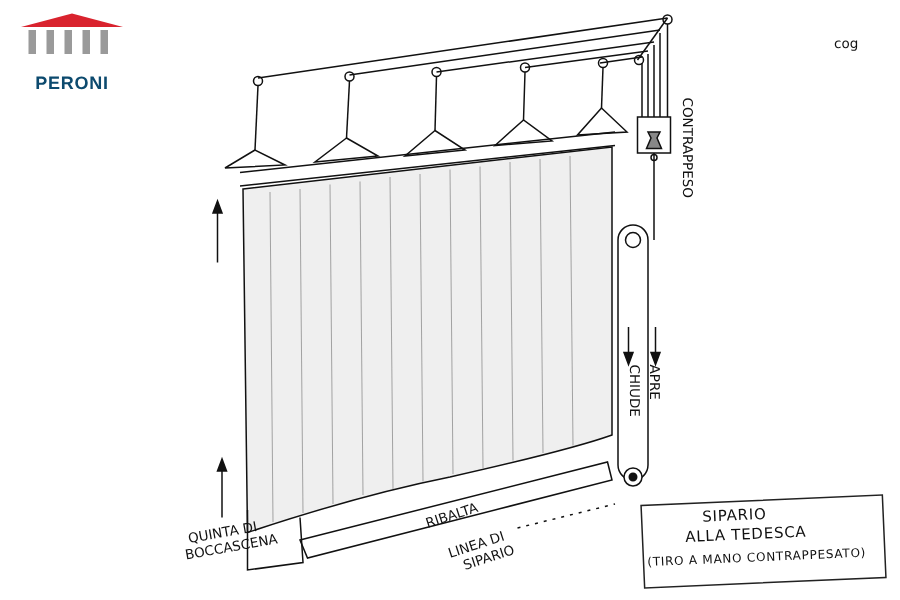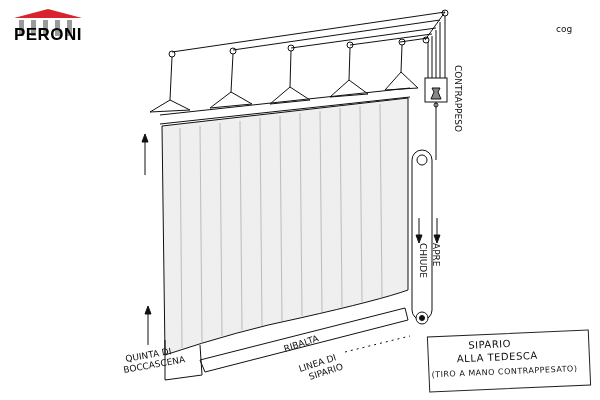--- a/index.html
+++ b/index.html
@@ -1,21 +1,21 @@
 <!DOCTYPE html>
 <html><head>
   <meta charset="utf-8">
   <style>
     html, body { margin: 0; padding: 0; background: #ffffff; }
     body { width: 600px; height: 400px; position: relative; overflow: hidden;
            font-family: "DejaVu Sans", sans-serif; }
     .logo { position: absolute; left: 8px; top: 8px; width: 80px; height: 46px; }
-    .logo-text { position: absolute; left: 0; top: 17px; width: 80px; text-align: center;
-                 font-family: "Liberation Sans", sans-serif; font-weight: bold; font-size: 17px;
-                 color: #000000; letter-spacing: 0.5px; }
+    .logo-text { position: absolute; left: 0; top: 40px; width: 80px; text-align: center;
+                 font-family: "Liberation Sans", sans-serif; font-weight: bold; font-size: 12px;
+                 color: #0c4a6e; letter-spacing: 0.5px; }
     svg.drawing { position: absolute; left: 0; top: 0; }
     .hand { font-family: "DejaVu Sans", sans-serif; fill: #111; font-size: 9px; }
     .title-box { position: absolute; left: 428px; top: 333px; width: 160px; height: 54px;
                  transform: rotate(-2.5deg); border: 1px solid #222; }
     .title-line { position: absolute; font-family: "DejaVu Sans", sans-serif; color: #111;
                   font-size: 10px; letter-spacing: 0.5px; white-space: nowrap; }
   </style>
 </head>
 <body>
 

